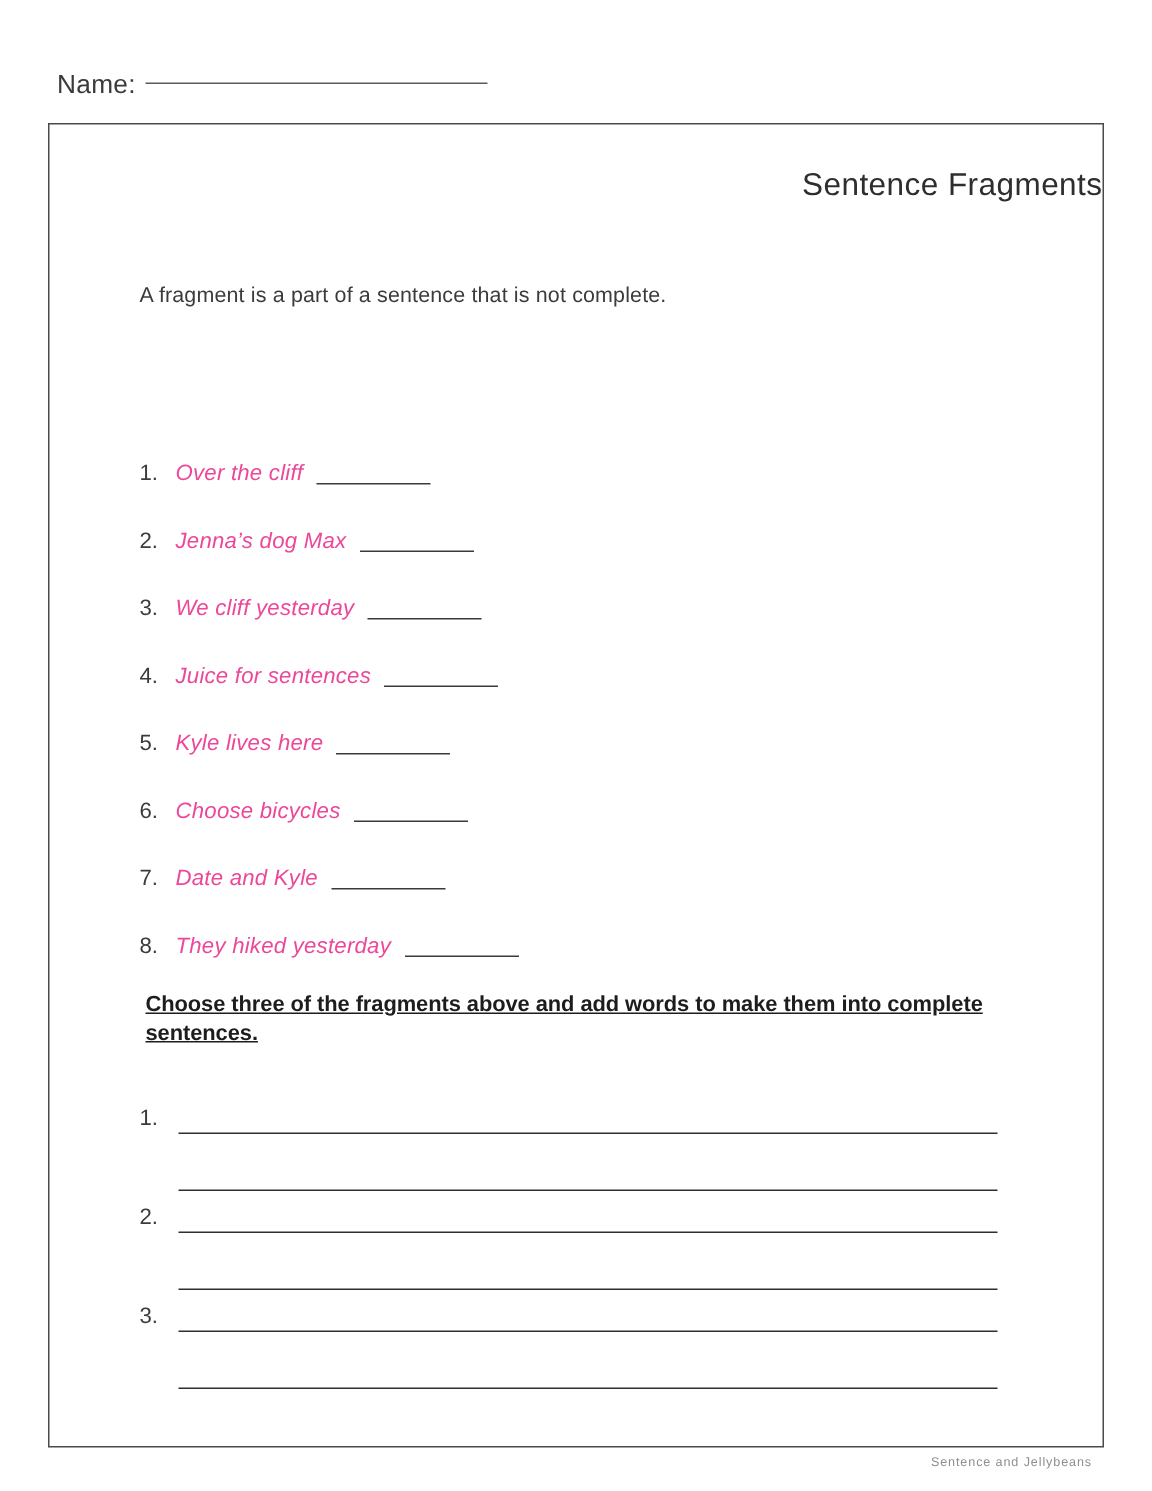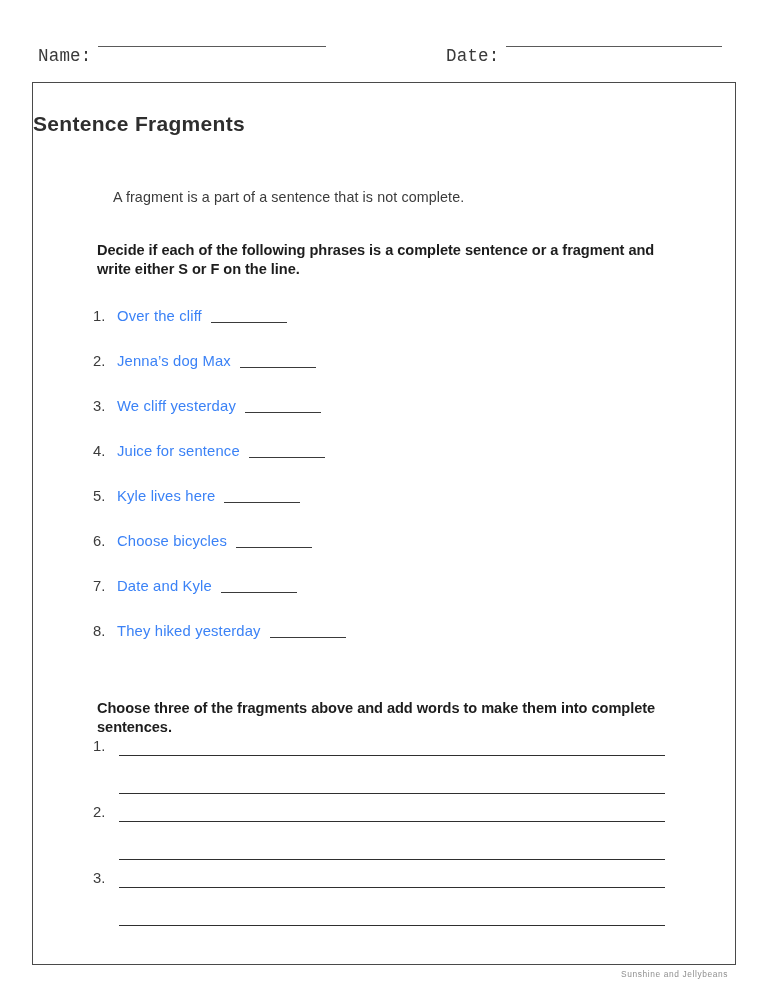--- a/index.html
+++ b/index.html
@@ -21,23 +21,22 @@
   .header-row {
     position: absolute;
     top: 46px;
     left: 38px;
     width: 700px;
     height: 28px;
   }
   .field-group {
     position: absolute;
     display: flex;
-    align-items: flex-start;
+    align-items: center;
     white-space: nowrap;
-    font-family: Liberation Mono, monospace;
   }
   .field-group.name { left: 0px; top: 0px; }
   .field-group.date { left: 408px; top: 0px; }
 
   .field-label {
     font-size: 17.5px;
     color: #3a3a3a;
     letter-spacing: 0.2px;
     line-height: 20px;
   }
@@ -61,30 +60,30 @@
     border: 1.3px solid #4a4a4a;
     box-sizing: border-box;
     background: #fff;
   }
 
   .worksheet-title {
     position: absolute;
     left: 0;
     right: 0;
     top: 29px;
-    text-align: left;
+    text-align: right;
     font-size: 21px;
     color: #2e2e2e;
     letter-spacing: 0.3px;
-    font-weight: 700;
+    font-weight: 400;
   }
 
   .intro-text {
     position: absolute;
-    left: 80px;
+    left: 60px;
     top: 106px;
     font-size: 14.3px;
     color: #3b3b3b;
     letter-spacing: 0.1px;
   }
 
   .instruction {
     position: absolute;
     font-weight: bold;
     font-size: 14.6px;
@@ -92,22 +91,23 @@
     line-height: 19px;
     letter-spacing: -0.05px;
   }
   .instruction.first {
     left: 64px;
     top: 158px;
     width: 580px;
   }
   .instruction.second {
     left: 64px;
-    top: 616px;
+    top: 578px;
     width: 560px;
+    text-decoration: underline;
   }
 
   
   .fragment-list {
     position: absolute;
     left: 60px;
     top: 225px;
     width: 600px;
   }
   .fragment-item {
@@ -119,22 +119,23 @@
     color: #3b3b3b;
     white-space: nowrap;
   }
   .frag-num {
     display: inline-block;
     width: 24px;
     text-align: left;
     color: #3b3b3b;
   }
   .frag-text {
-    color: #3b82f6;
+    color: #ec4899;
     letter-spacing: 0.15px;
+    font-style: italic;
   }
   .frag-blank {
     display: inline-block;
     width: 76px;
     height: 0;
     border-bottom: 1.5px solid #3a3a3a;
     margin-left: 9px;
     position: relative;
     top: 14px;
   }
@@ -179,53 +180,48 @@
   }
 </style>
 </head>
 <body>
 
 <div class="header-row">
   <div class="field-group name">
     <span class="field-label">Name:</span>
     <span class="field-rule"></span>
   </div>
-  <div class="field-group date">
-    <span class="field-label">Date:</span>
-    <span class="field-rule"></span>
-  </div>
 </div>
 
 <div class="sheet">
 
   <div class="worksheet-title">Sentence Fragments</div>
 
   <div class="intro-text">A fragment is a part of a sentence that is not complete.</div>
 
-  <div class="instruction first">Decide if each of the following phrases is a complete sentence or a fragment and write either S or F on the line.</div>
 
   <div class="fragment-list" id="fragment-list">
       <div class="fragment-item">
         <span class="frag-num">1.</span>
         <span class="frag-text">Over the cliff</span>
         <span class="frag-blank"></span>
       </div>
       <div class="fragment-item">
         <span class="frag-num">2.</span>
         <span class="frag-text">Jenna’s dog Max</span>
         <span class="frag-blank"></span>
       </div>
       <div class="fragment-item">
         <span class="frag-num">3.</span>
         <span class="frag-text">We cliff yesterday</span>
         <span class="frag-blank"></span>
       </div>
       <div class="fragment-item">
         <span class="frag-num">4.</span>
-        <span class="frag-text">Juice for sentence</span>
+        <span class="frag-text">Juice for sentences</span>
         <span class="frag-blank"></span>
       </div>
       <div class="fragment-item">
         <span class="frag-num">5.</span>
         <span class="frag-text">Kyle lives here</span>
         <span class="frag-blank"></span>
       </div>
       <div class="fragment-item">
         <span class="frag-num">6.</span>
         <span class="frag-text">Choose bicycles</span>
@@ -258,13 +254,13 @@
       </div>
       <div class="answer-group">
         <span class="answer-num">3.</span>
         <span class="answer-line l1"></span>
         <span class="answer-line l2"></span>
       </div>
     </div>
 
 </div>
 
-<div class="footer-credit">Sunshine and Jellybeans</div>
+<div class="footer-credit">Sentence and Jellybeans</div>
 
 </body></html>

